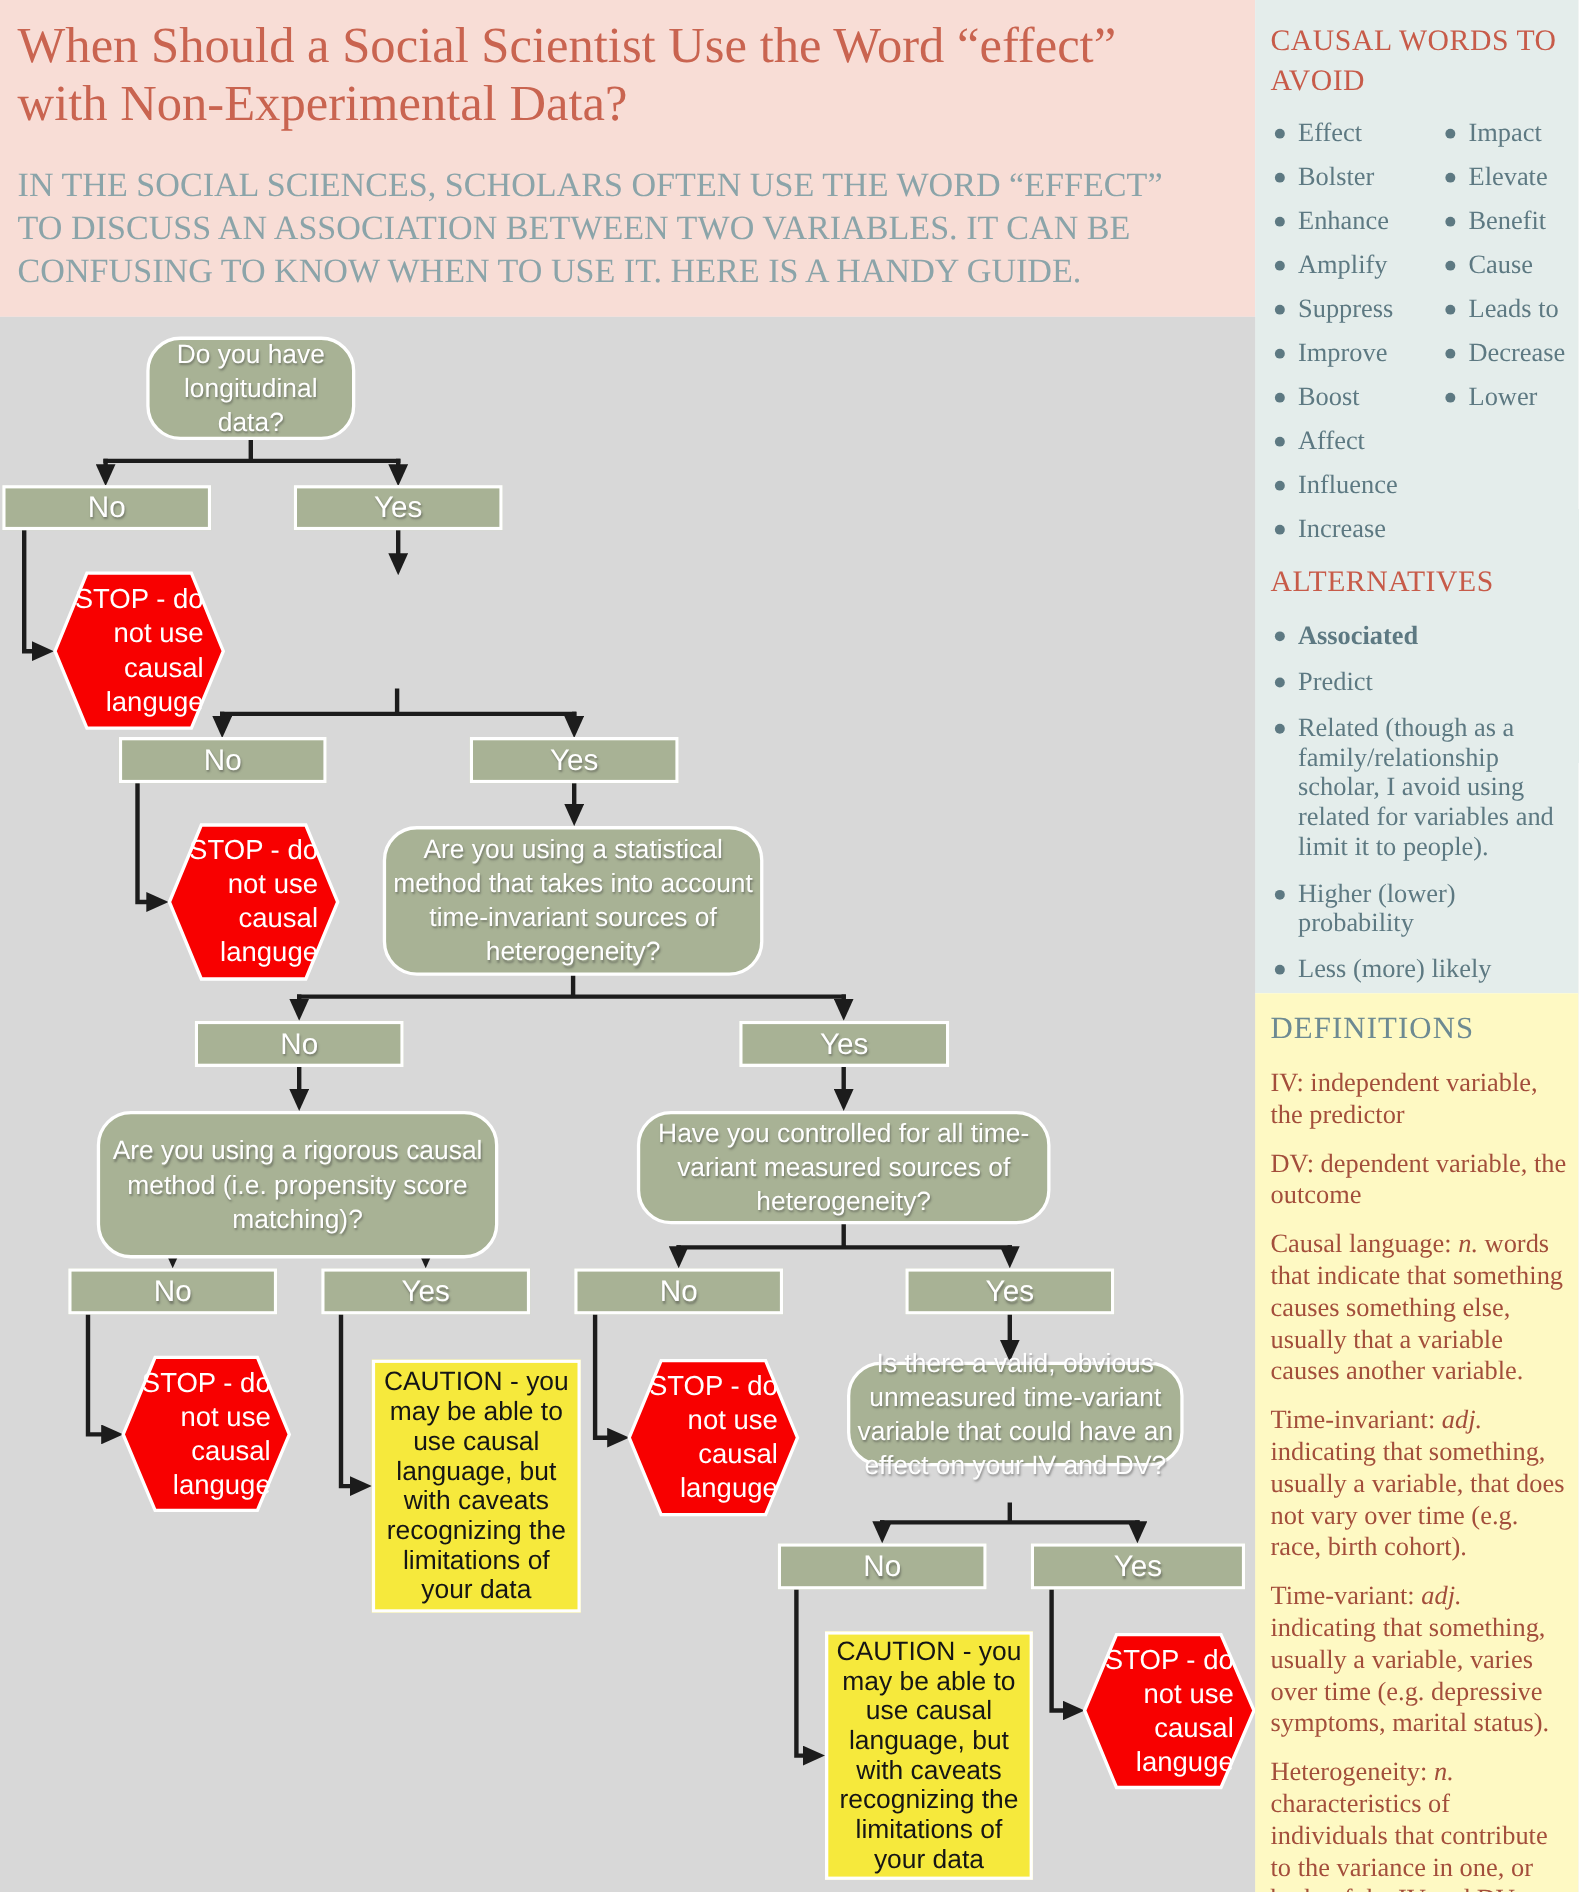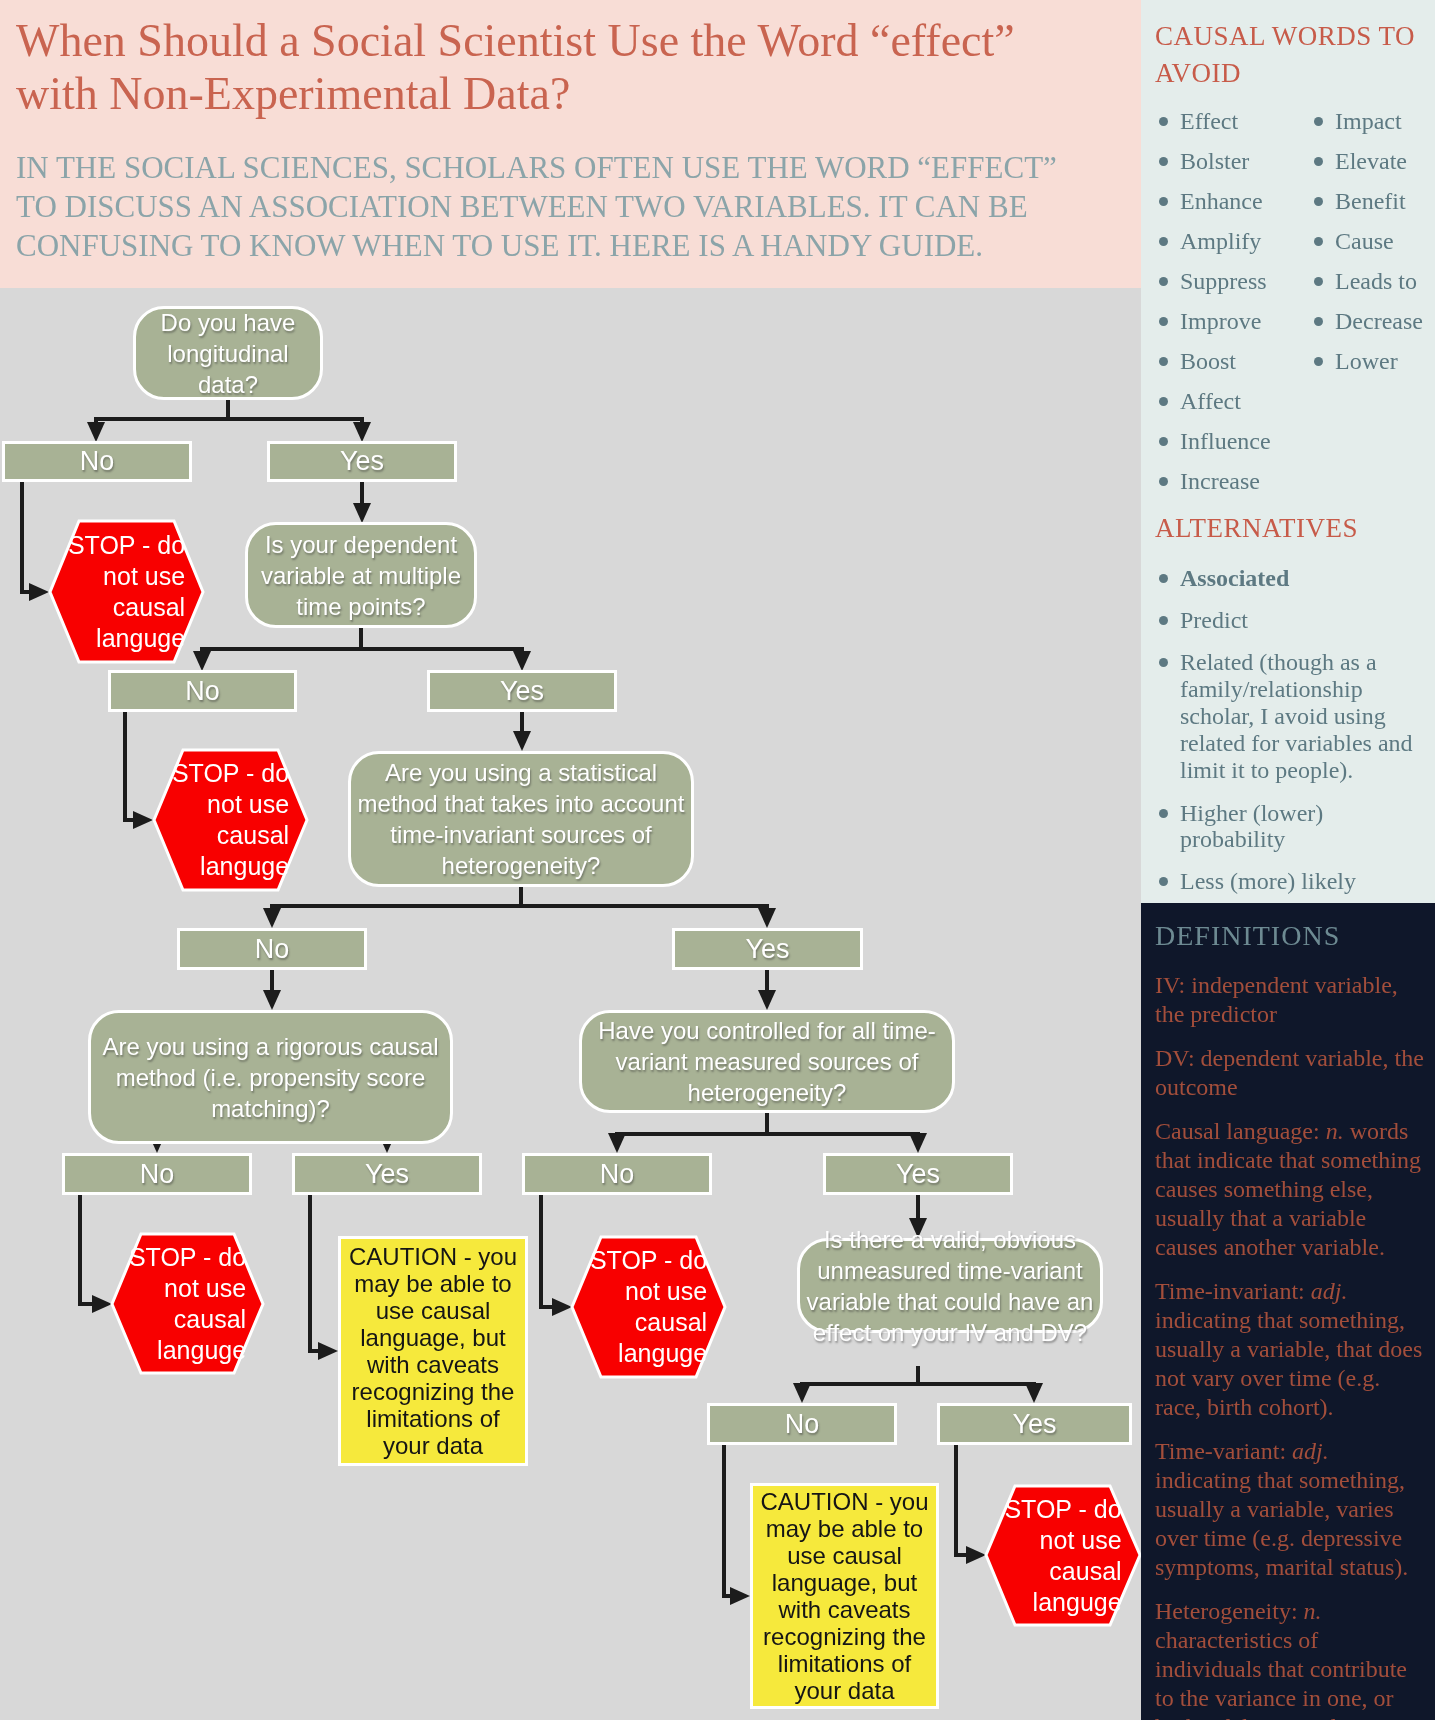--- a/index.html
+++ b/index.html
@@ -4,21 +4,21 @@
 <style>
   html,body{margin:0;padding:0;background:#ffffff;}
   .canvas{position:relative;width:1435px;height:1720px;overflow:hidden;
           font-family:"Liberation Sans",sans-serif;}
   
   .header{position:absolute;left:0;top:0;width:1141px;height:288px;background:#f8ddd6;
           box-sizing:border-box;padding:14px 16px;font-family:"Liberation Serif",serif;}
   .flow{position:absolute;left:0;top:288px;width:1141px;height:1432px;background:#d8d8d8;}
   .side-top{position:absolute;left:1141px;top:0;width:294px;height:903px;background:#e4edeb;
             box-sizing:border-box;padding:18px 8px 0 14px;font-family:"Liberation Serif",serif;overflow:hidden;}
-  .side-bottom{position:absolute;left:1141px;top:903px;width:294px;height:817px;background:#0f172a;
+  .side-bottom{position:absolute;left:1141px;top:903px;width:294px;height:817px;background:#fef9c3;
                box-sizing:border-box;padding:16px 10px 0 14px;font-family:"Liberation Serif",serif;overflow:hidden;}
   
   .title{color:#c96450;font-size:46px;line-height:53px;}
   .title span{display:block;}
   .subtitle{color:#8ba4a9;font-size:31px;line-height:39px;margin-top:28px;}
   .subtitle span{display:block;}
   
   .sb-heading{color:#c75b49;font-size:27px;line-height:37px;margin:0 0 16px 0;font-weight:400;letter-spacing:.5px;}
   .avoid-cols{display:flex;}
   .avoid-cols ul{flex:0 0 155px;margin:0;padding:0;list-style:none;}
@@ -230,34 +230,31 @@
         <polygon points="183,462 278,462 307,532 278,602 183,602 154,532"></polygon>
         <polygon points="141,946 234,946 263,1016 234,1085 141,1085 112,1016"></polygon>
         <polygon points="601,949 696,949 725,1019 696,1089 601,1089 572,1019"></polygon>
         <polygon points="1015,1198 1110,1198 1140,1267 1110,1337 1015,1337 986,1267"></polygon>
       </g>
     </svg>
 
     <div class="node q" style="left:133px;top:18px;width:190px;height:94px;">Do you have
 longitudinal
 data?</div>
-    <div class="node q" style="left:245px;top:234px;width:232px;height:106px;">Is your dependent
-variable at multiple
-time points?</div>
     <div class="node q" style="left:348px;top:463px;width:346px;height:136px;">Are you using a statistical
 method that takes into account
 time-invariant sources of
 heterogeneity?</div>
     <div class="node q" style="left:88px;top:722px;width:365px;height:134px;">Are you using a rigorous causal
 method (i.e. propensity score
 matching)?</div>
     <div class="node q" style="left:579px;top:722px;width:376px;height:103px;">Have you controlled for all time-
 variant measured sources of
 heterogeneity?</div>
-    <div class="node q" style="left:797px;top:950px;width:306px;height:95px;">Is there a valid, obvious
+    <div class="node q" style="left:770px;top:950px;width:306px;height:95px;">Is there a valid, obvious
 unmeasured time-variant
 variable that could have an
 effect on your IV and DV?</div>
 
     <div class="node yn" style="left:2px;top:153px;width:190px;height:41px;">No</div>
     <div class="node yn" style="left:267px;top:153px;width:190px;height:41px;">Yes</div>
     <div class="node yn" style="left:108px;top:382px;width:189px;height:42px;">No</div>
     <div class="node yn" style="left:427px;top:382px;width:190px;height:42px;">Yes</div>
     <div class="node yn" style="left:177px;top:640px;width:190px;height:42px;">No</div>
     <div class="node yn" style="left:672px;top:640px;width:191px;height:42px;">Yes</div>

